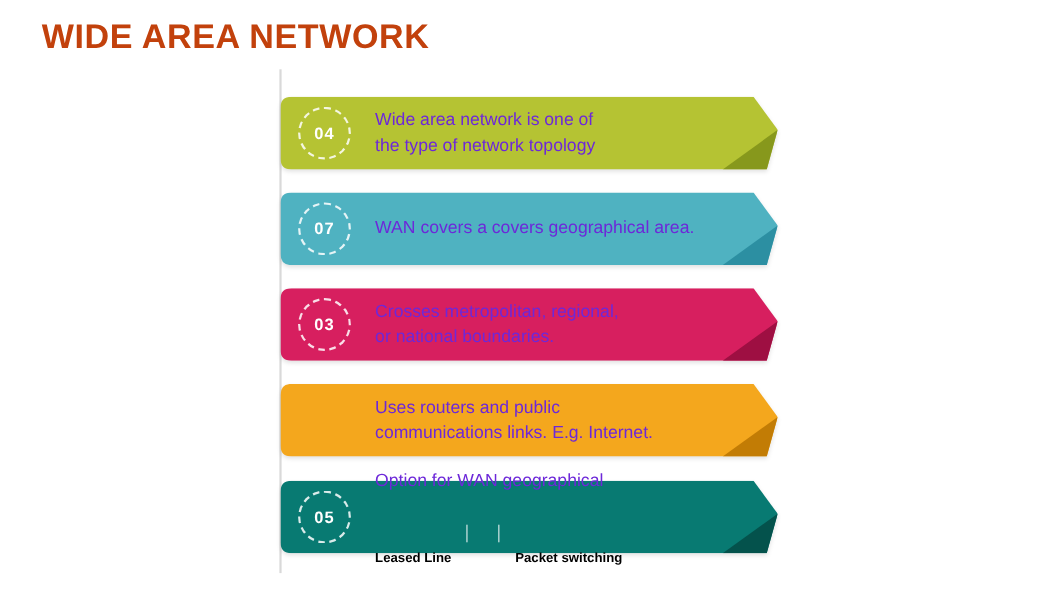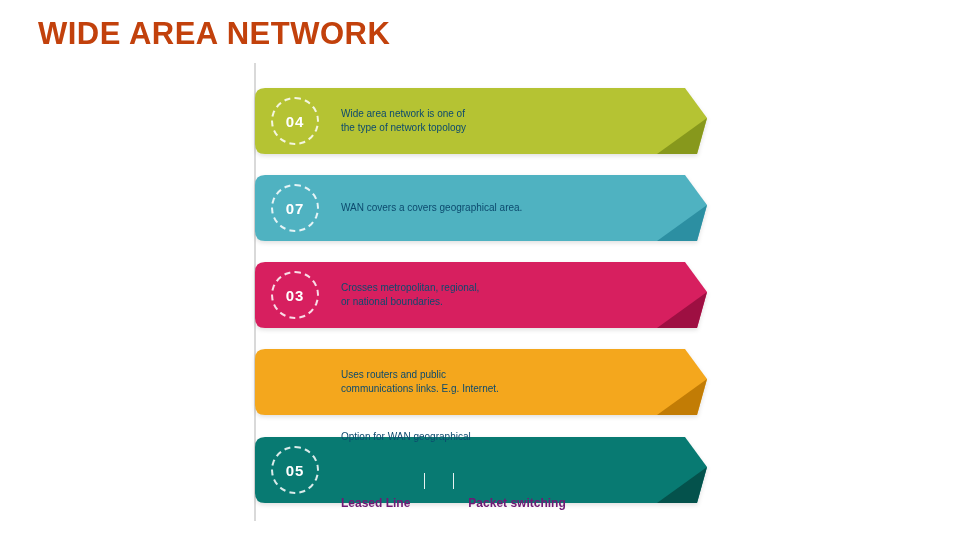--- a/index.html
+++ b/index.html
@@ -66,32 +66,32 @@
     position: absolute;
     left: 86px;
     top: 0;
     right: 60px;
     height: 100%;
     display: flex;
     flex-direction: column;
     justify-content: center;
   }
   .ribbon-text {
-    color: #0c4a6e;
-    font-size: 10px;
+    color: #6d28d9;
+    font-size: 16px;
     line-height: 1.45;
     white-space: pre-line;
   }
   .options-row {
     display: flex;
     align-items: center;
     margin-top: 7px;
   }
   .option-label {
-    color: #701a75;
+    color: #000000;
     font-size: 12px;
     font-weight: 700;
     margin-top: 44px;
   }
   .option-divider {
     width: 1px;
     height: 16px;
     background: rgba(255,255,255,0.9);
     margin: 0 14px;
   }

